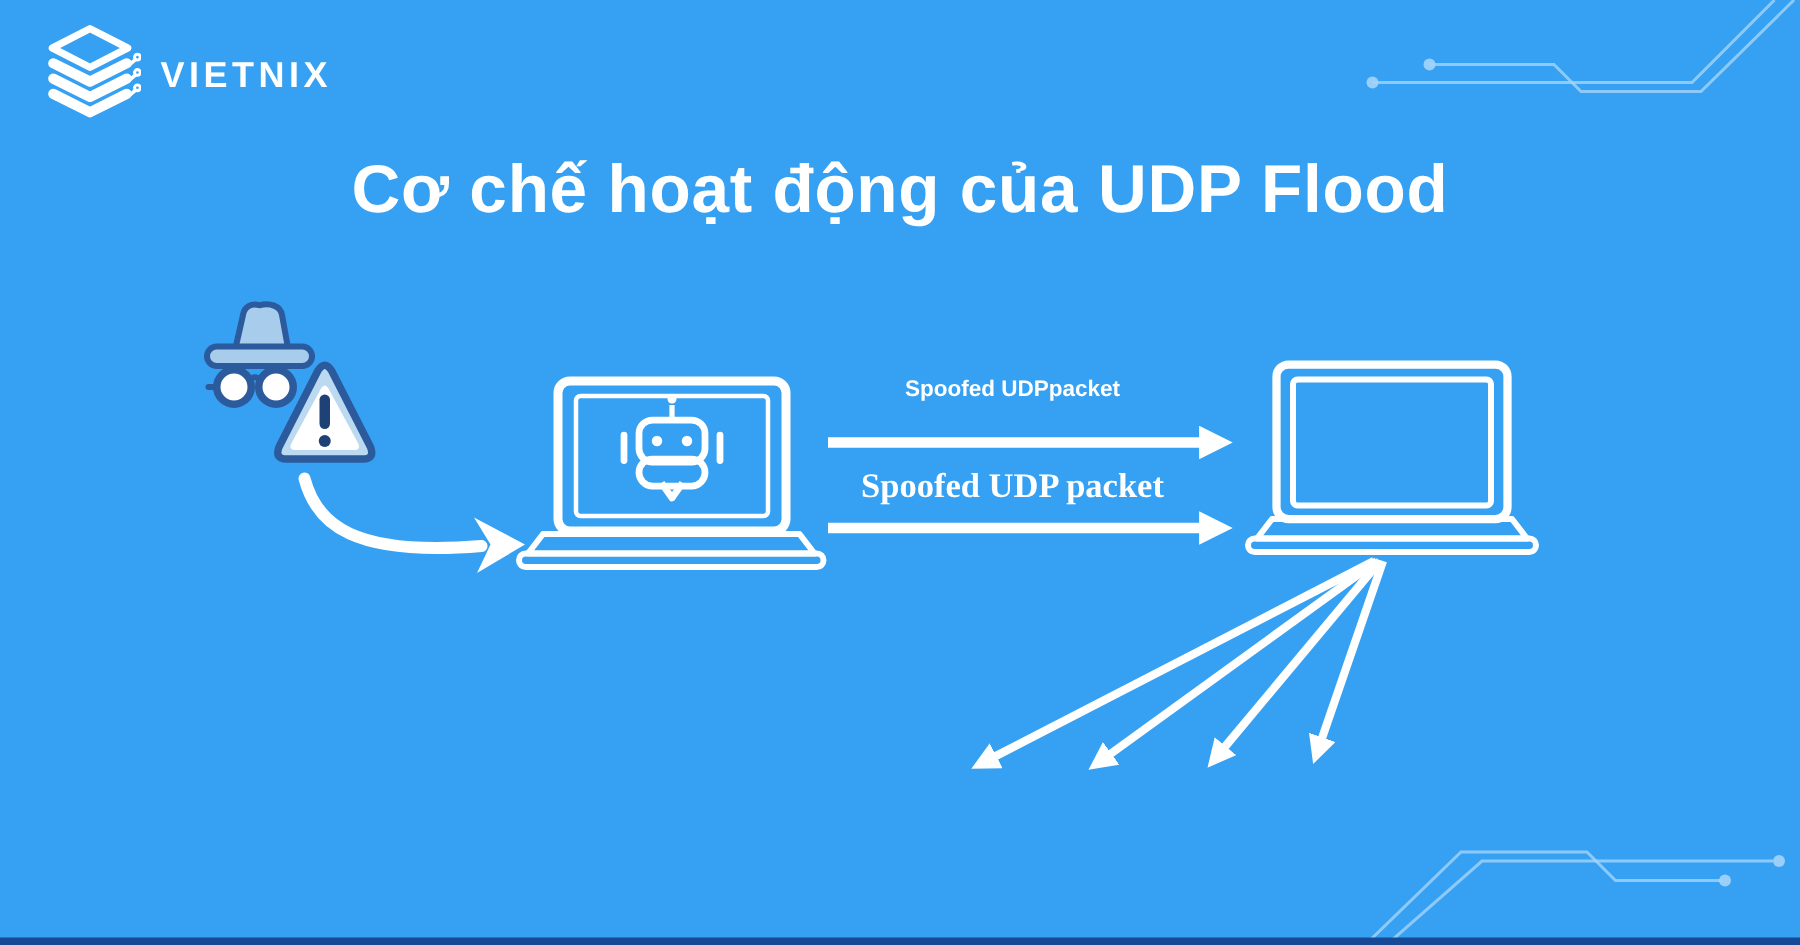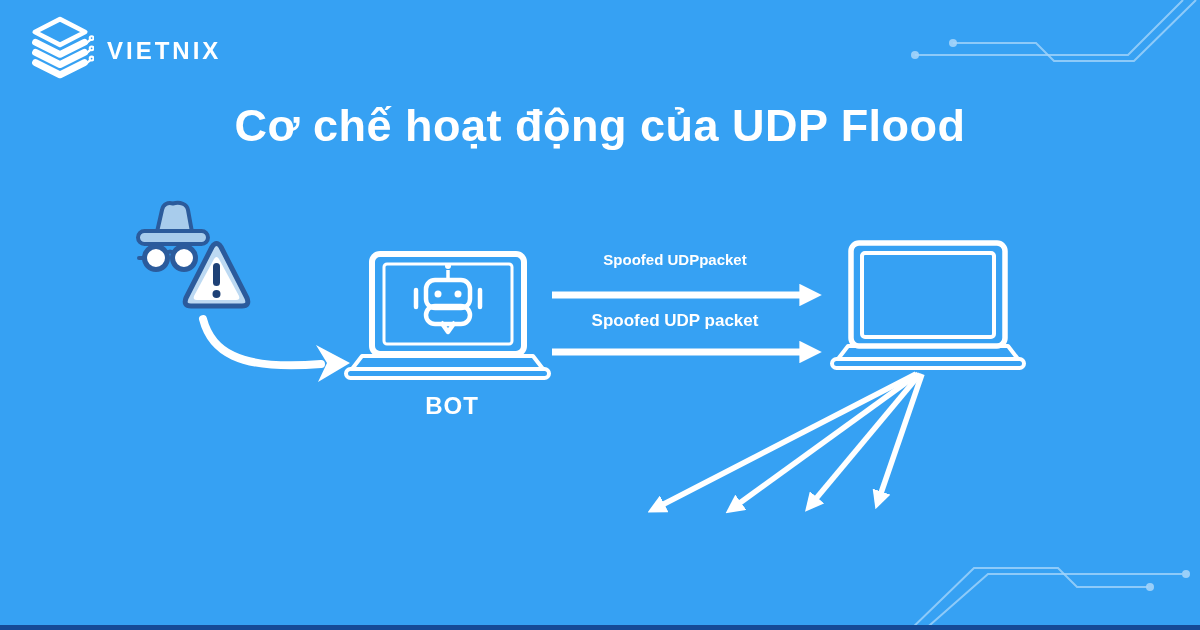--- a/index.html
+++ b/index.html
@@ -25,21 +25,21 @@
   .hat{fill:var(--icon-fill-light);stroke:var(--navy);}
   .lens{fill:var(--white);stroke:var(--navy);}
   .tri-outer{fill:var(--triangle-ring);stroke:var(--navy);}
   .tri-inner{fill:var(--white);stroke:none;}
   
   .txt{position:absolute;color:var(--white);font-weight:bold;text-align:center;}
   .logo{position:absolute;left:26px;top:14px;display:flex;align-items:center;}
   .logo-text{color:var(--white);font-weight:bold;font-size:24px;letter-spacing:3px;margin-left:13px;margin-top:4px;}
   .title{left:0;top:98px;width:1200px;font-size:45px;line-height:56px;letter-spacing:.5px;}
   .flow-label-1{left:540px;top:251px;width:270px;font-size:15px;}
-  .flow-label-2{left:540px;top:311px;width:270px;font-size:17px;}
+  .flow-label-2{left:540px;top:311px;width:270px;font-size:23px;font-family:Liberation Serif, serif;}
   .bot-label{left:398px;top:392px;width:108px;font-size:24px;letter-spacing:1px;}
   .icmp-label{left:430px;top:533px;width:702px;font-size:27px;}
   .bottom-bar{position:absolute;left:0;bottom:0;width:1200px;height:5px;background:var(--bottom-bar);}
 </style>
 </head>
 <body>
 
 <div class="canvas">
 
   <svg class="art" viewBox="0 0 1200 630" aria-hidden="true">
@@ -137,16 +137,15 @@
       <circle class="sw" stroke-width="3" cx="96.5" cy="49" r="2.8"></circle>
       <line class="sw" stroke-width="3.5" x1="88" y1="72" x2="95" y2="66"></line>
       <circle class="sw" stroke-width="3" cx="96.5" cy="64" r="2.8"></circle>
     </svg>
     <span class="logo-text">VIETNIX</span>
   </div>
 
   <div class="txt title">Cơ chế hoạt động của UDP Flood</div>
   <div class="txt flow-label-1">Spoofed UDPpacket</div>
   <div class="txt flow-label-2">Spoofed UDP packet</div>
-  <div class="txt bot-label">BOT</div>
 
   <div class="bottom-bar"></div>
 </div>
 
 </body></html>

